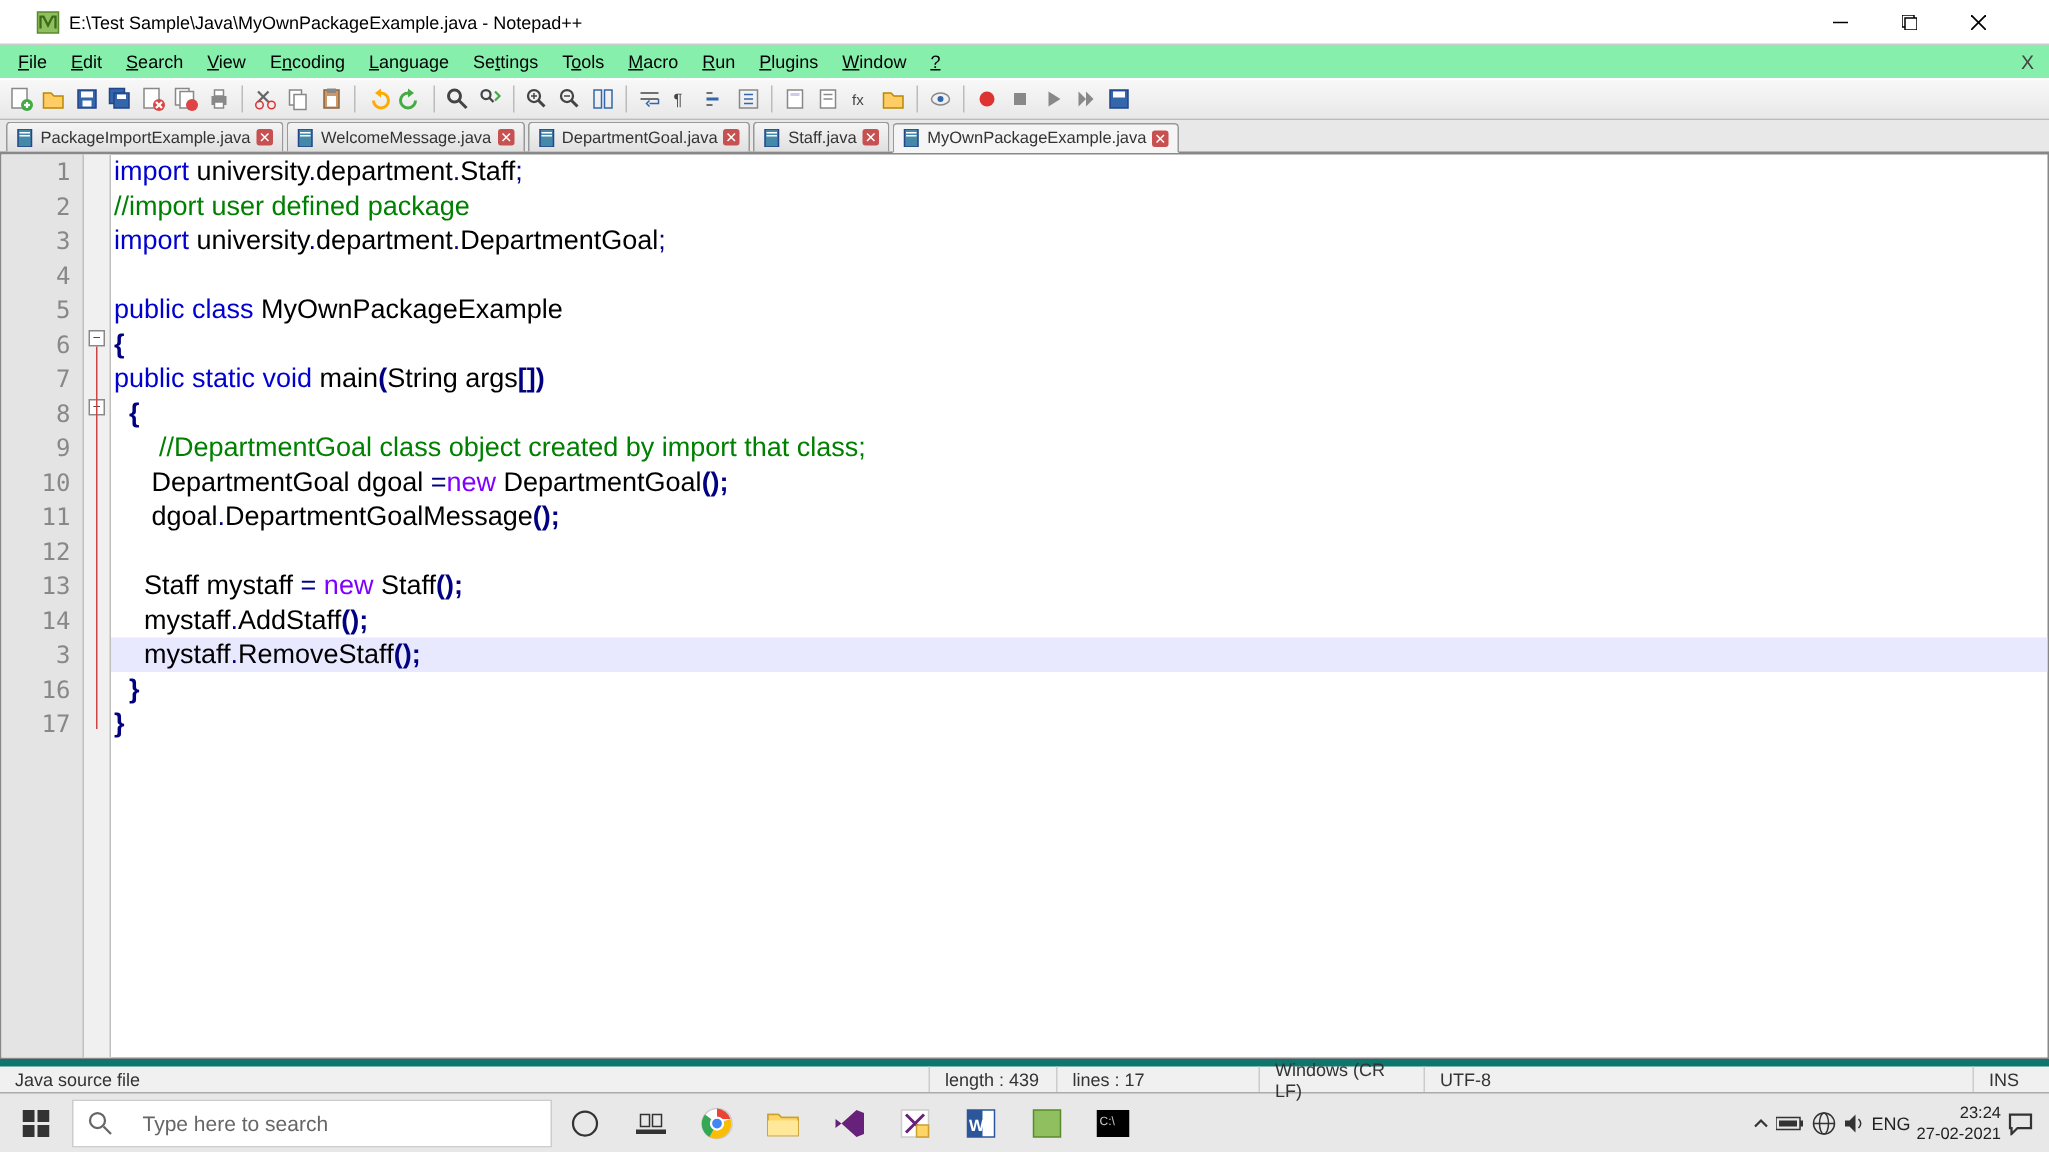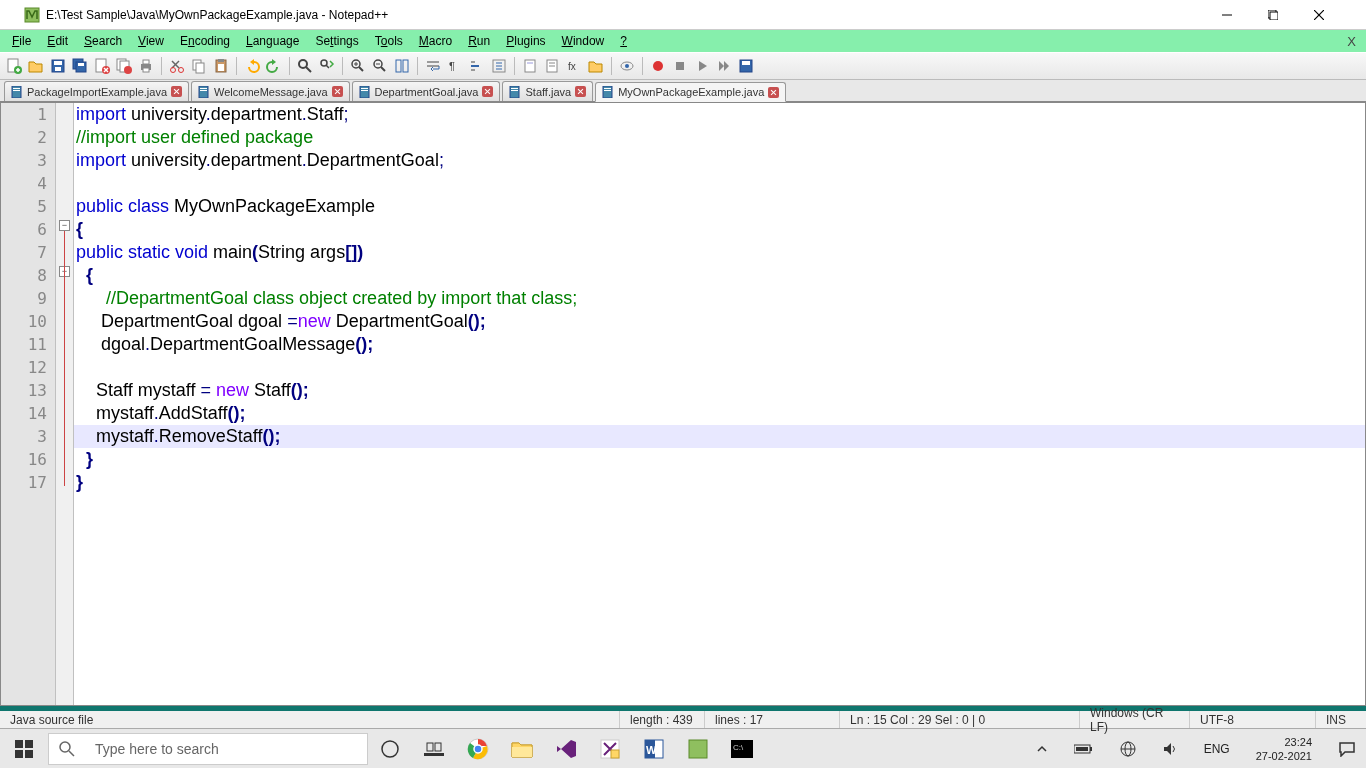--- a/index.html
+++ b/index.html
@@ -43,21 +43,21 @@
 .pn { color: #000080; font-weight: bold; }
 .nk { color: #8000ff; }
 .op { color: #000080; }
 
 .statusbar { height: 22px; background: #f0f0f0; border-top: 5px solid #0f766e; display: flex; align-items: center; font-size: 12px; color: #333; }
 .statusbar .cell { padding: 0 10px; border-right: 1px solid #ccc; height: 100%; display: flex; align-items: center; }
 
 .taskbar { height: 40px; background: #e8e8e8; border-top: 1px solid #aaa; display: flex; align-items: center; }
 .taskbar .start { width: 48px; height: 40px; display: flex; align-items: center; justify-content: center; }
 .taskbar .search { flex: 0 0 320px; height: 32px; margin: 4px 0; background: #fff; border: 1px solid #ccc; display: flex; align-items: center; padding: 0 10px; font-size: 14px; color: #666; gap: 20px; }
-.taskbar .tray { margin-left: auto; display: flex; align-items: center; gap: 26px; padding-right: 10px; font-size: 12px; color: #222; }
+.taskbar .tray { margin-left: auto; display: flex; align-items: center; gap: 4px; padding-right: 10px; font-size: 12px; color: #222; }
 .taskbar .tbicon { width: 24px; height: 24px; margin: 0 10px; display: flex; align-items: center; justify-content: center; }
 .taskbar .clock { text-align: right; line-height: 14px; font-size: 11px; }
 
 svg { display: block; }
 </style>
 </head>
 <body>
 
 <div class="titlebar">
   <span class="app-icon">
@@ -399,21 +399,20 @@
     <div class="fold" style="top:163px;">−</div>
     <div class="vline" style="top:128px; height:255px;"></div>
   </div>
   <div class="code" id="code"><div class="line"><span class="kw">import </span><span>university</span><span class="op">.</span><span>department</span><span class="op">.</span><span>Staff</span><span class="op">;</span></div><div class="line"><span class="cm">//import user defined package</span></div><div class="line"><span class="kw">import </span><span>university</span><span class="op">.</span><span>department</span><span class="op">.</span><span>DepartmentGoal</span><span class="op">;</span></div><div class="line"></div><div class="line"><span class="kw">public class </span><span>MyOwnPackageExample</span></div><div class="line"><span class="pn">{</span></div><div class="line"><span class="kw">public static void </span><span>main</span><span class="pn">(</span><span>String args</span><span class="pn">[])</span></div><div class="line"><span>  </span><span class="pn">{</span></div><div class="line"><span>      </span><span class="cm">//DepartmentGoal class object created by import that class;</span></div><div class="line"><span>     DepartmentGoal dgoal </span><span class="op">=</span><span class="nk">new </span><span>DepartmentGoal</span><span class="pn">();</span></div><div class="line"><span>     dgoal</span><span class="op">.</span><span>DepartmentGoalMessage</span><span class="pn">();</span></div><div class="line"></div><div class="line"><span>    Staff mystaff </span><span class="op">= </span><span class="nk">new </span><span>Staff</span><span class="pn">();</span></div><div class="line"><span>    mystaff</span><span class="op">.</span><span>AddStaff</span><span class="pn">();</span></div><div class="line hl"><span>    mystaff</span><span class="op">.</span><span>RemoveStaff</span><span class="pn">();</span></div><div class="line"><span>  </span><span class="pn">}</span></div><div class="line"><span class="pn">}</span></div></div>
 </div>
 
 <div class="statusbar">
   <div class="cell" style="flex:0 0 620px">Java source file</div>
   <div class="cell" style="flex:0 0 85px; justify-content:flex-start">length : 439</div>
   <div class="cell" style="flex:0 0 135px">lines : 17</div>
-  <div class="cell" style="flex:0 0 240px">Ln : 15   Col : 29   Sel : 0 | 0</div>
   <div class="cell" style="flex:0 0 110px">Windows (CR LF)</div>
   <div class="cell" style="flex:1">UTF-8</div>
   <div class="cell" style="flex:0 0 50px; border-right:none">INS</div>
 </div>
 
 <div class="taskbar">
   <div class="start">
     <svg width="18" height="18">
         <rect x="0" y="0" width="8" height="8" fill="#333"></rect>
         <rect x="10" y="0" width="8" height="8" fill="#333"></rect>

